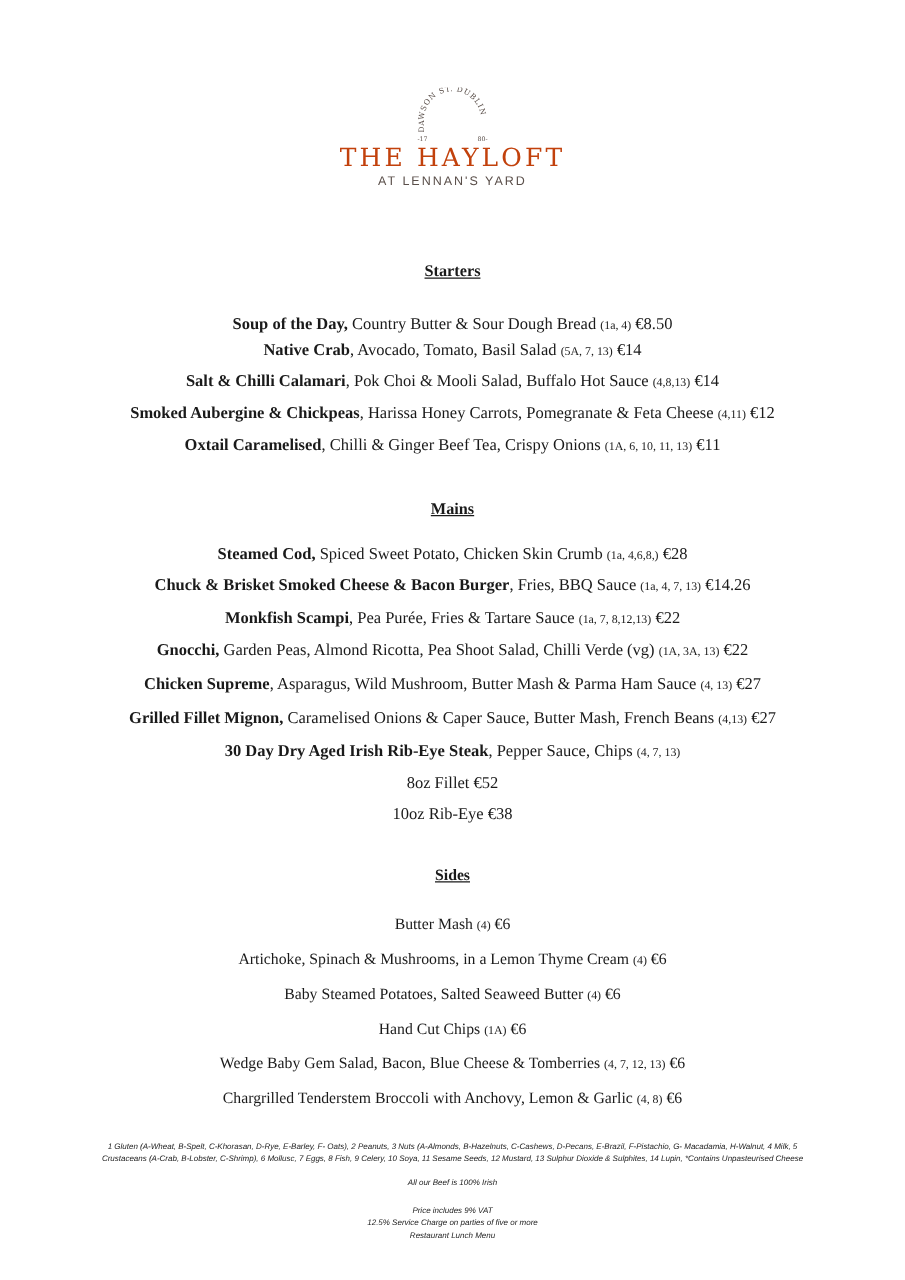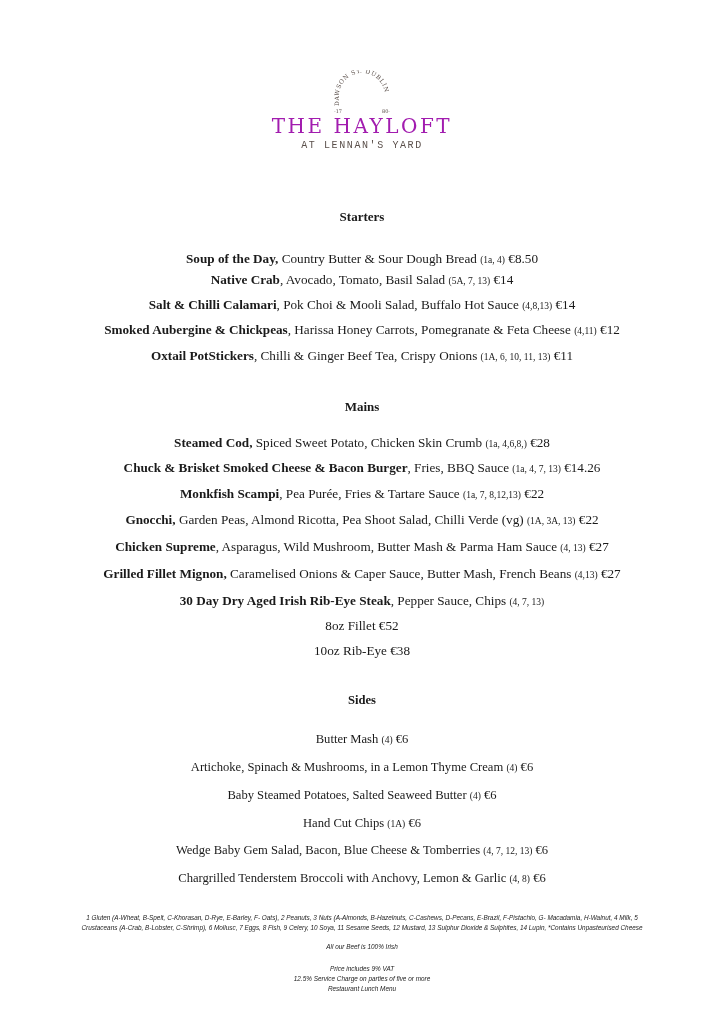--- a/index.html
+++ b/index.html
@@ -1,25 +1,25 @@
 <!DOCTYPE html>
 <html><head>
   <meta charset="utf-8">
   <style>
     html, body { margin: 0; padding: 0; background: #ffffff; }
     body { width: 724px; height: 1024px; position: relative; overflow: hidden; color: #1a1a1a; }
     .logo { position: absolute; left: 0; top: 70px; width: 724px; text-align: center; color: #5a4f4a; }
     .arch { position: absolute; left: 327px; top: 0; width: 70px; height: 44px; }
     .logo-title { position: absolute; top: 44px; left: 0; width: 724px; text-align: center;
-      font-family: "DejaVu Serif", serif; font-size: 20px; letter-spacing: 2.5px; color: #a21caf; }
+      font-family: "DejaVu Serif", serif; font-size: 20px; letter-spacing: 2.5px; color: #c2410c; }
     .logo-sub { position: absolute; top: 70px; left: 0; width: 724px; text-align: center;
-      font-family: Liberation Mono, monospace; font-size: 10px; letter-spacing: 1.6px; color: #5a4f4a; }
+      font-family: Liberation Sans, sans-serif; font-size: 10px; letter-spacing: 1.6px; color: #5a4f4a; }
     .line { position: absolute; left: 0; width: 724px; text-align: center; white-space: nowrap;
       font-family: "Liberation Serif", "DejaVu Serif", serif; font-size: 13.2px; line-height: 16px; }
-    .heading { font-weight: bold; font-size: 13px; }
+    .heading { font-weight: bold; text-decoration: underline; font-size: 13px; }
     .name { font-weight: bold; }
     .allergen { font-size: 9.5px; }
     .sides .line { font-size: 12.6px; }
     .foot { position: absolute; left: 0; width: 724px; text-align: center; white-space: nowrap;
       font-family: "Liberation Sans", "DejaVu Sans", sans-serif; font-style: italic; font-size: 6.4px; line-height: 10px; color: #222; }
   </style>
 </head>
 <body>
 
 <div class="logo">
@@ -46,21 +46,21 @@
   <div class="line" style="top:272px">
     <span class="name">Native Crab</span><span>, Avocado, Tomato, Basil Salad </span><span class="allergen">(5A, 7, 13)</span><span> €14</span>
   </div>
   <div class="line" style="top:297px">
     <span class="name">Salt &amp; Chilli Calamari</span><span>, Pok Choi &amp; Mooli Salad, Buffalo Hot Sauce </span><span class="allergen">(4,8,13)</span><span> €14</span>
   </div>
   <div class="line" style="top:322px">
     <span class="name">Smoked Aubergine &amp; Chickpeas</span><span>, Harissa Honey Carrots, Pomegranate &amp; Feta Cheese </span><span class="allergen">(4,11)</span><span> €12</span>
   </div>
   <div class="line" style="top:348px">
-    <span class="name">Oxtail PotStickers</span><span>, Chilli &amp; Ginger Beef Tea, Crispy Onions </span><span class="allergen">(1A, 6, 10, 11, 13)</span><span> €11</span>
+    <span class="name">Oxtail Caramelised</span><span>, Chilli &amp; Ginger Beef Tea, Crispy Onions </span><span class="allergen">(1A, 6, 10, 11, 13)</span><span> €11</span>
   </div>
 </div>
 
 <div>
   <div class="line heading" style="top:399px">Mains</div>
 
   <div class="line" style="top:435px">
     <span class="name">Steamed Cod,</span><span> Spiced Sweet Potato, Chicken Skin Crumb </span><span class="allergen">(1a, 4,6,8,)</span><span> €28</span>
   </div>
   <div class="line" style="top:460px">

